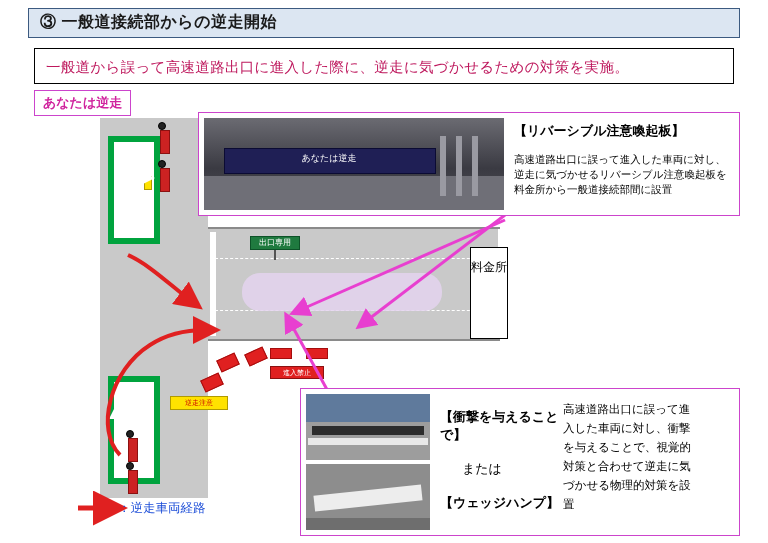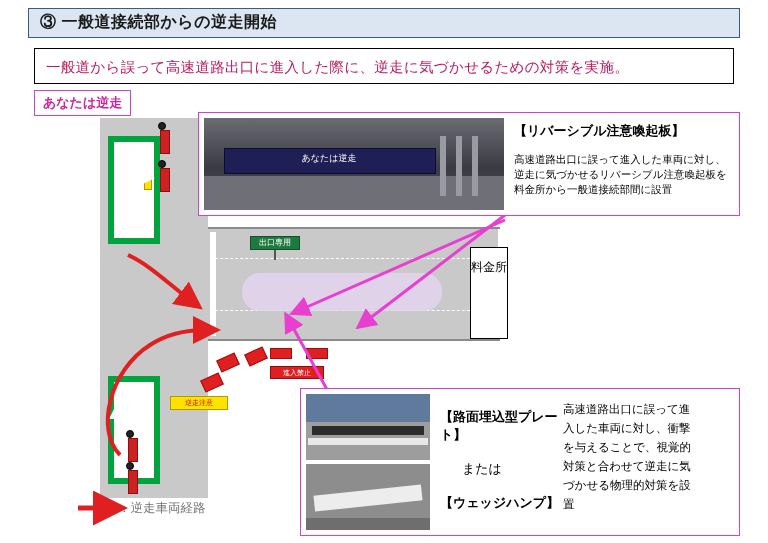--- a/index.html
+++ b/index.html
@@ -219,21 +219,21 @@
     color: #ffffff;
     font-size: 9px;
     text-align: center;
     line-height: 14px;
     white-space: nowrap;
   }
 
   .legend-text {
     position: absolute;
     font-size: 12.5px;
-    color: #737373;
+    color: #1d4ed8;
   }
 
   svg.overlay {
     position: absolute;
     left: 0;
     top: 0;
     width: 768px;
     height: 543px;
     pointer-events: none;
   }
@@ -355,20 +355,20 @@
     <div style="position:absolute; left:6px; top:32px; width:112px; height:9px; background:#2c2c2c;"></div>
     <div style="position:absolute; left:2px; top:44px; width:120px; height:7px; background:#e8e8e8;"></div>
   </div>
   <div class="photo" style="left:306px; top:464px; width:124px; height:66px;">
     <div style="position:absolute; left:0; top:0; width:124px; height:66px; background:#8d8d8d;"></div>
     <div style="position:absolute; left:8px; top:26px; width:108px; height:16px; background:#ededed; transform:rotate(-6deg);"></div>
     <div style="position:absolute; left:0; top:54px; width:124px; height:12px; background:#6e6e6e;"></div>
   </div>
 
   <div style="position:absolute; left:440px; top:408px; width:140px; text-align:left;">
-    <div class="callout-title">【路面埋込型プレート】</div>
+    <div class="callout-title">【衝撃を与えることで】</div>
     <div class="callout-title" style="margin:16px 0 0 22px; font-weight:normal;">または</div>
     <div class="callout-title" style="margin-top:16px;">【ウェッジハンプ】</div>
   </div>
 
   <div class="callout-body" style="position:absolute; left:563px; top:400px; width:138px; font-size:11.5px; line-height:19px;">高速道路出口に誤って進入した車両に対し、衝撃を与えることで、視覚的対策と合わせて逆走に気づかせる物理的対策を設置</div>
 
 </div>
 
 </body></html>

